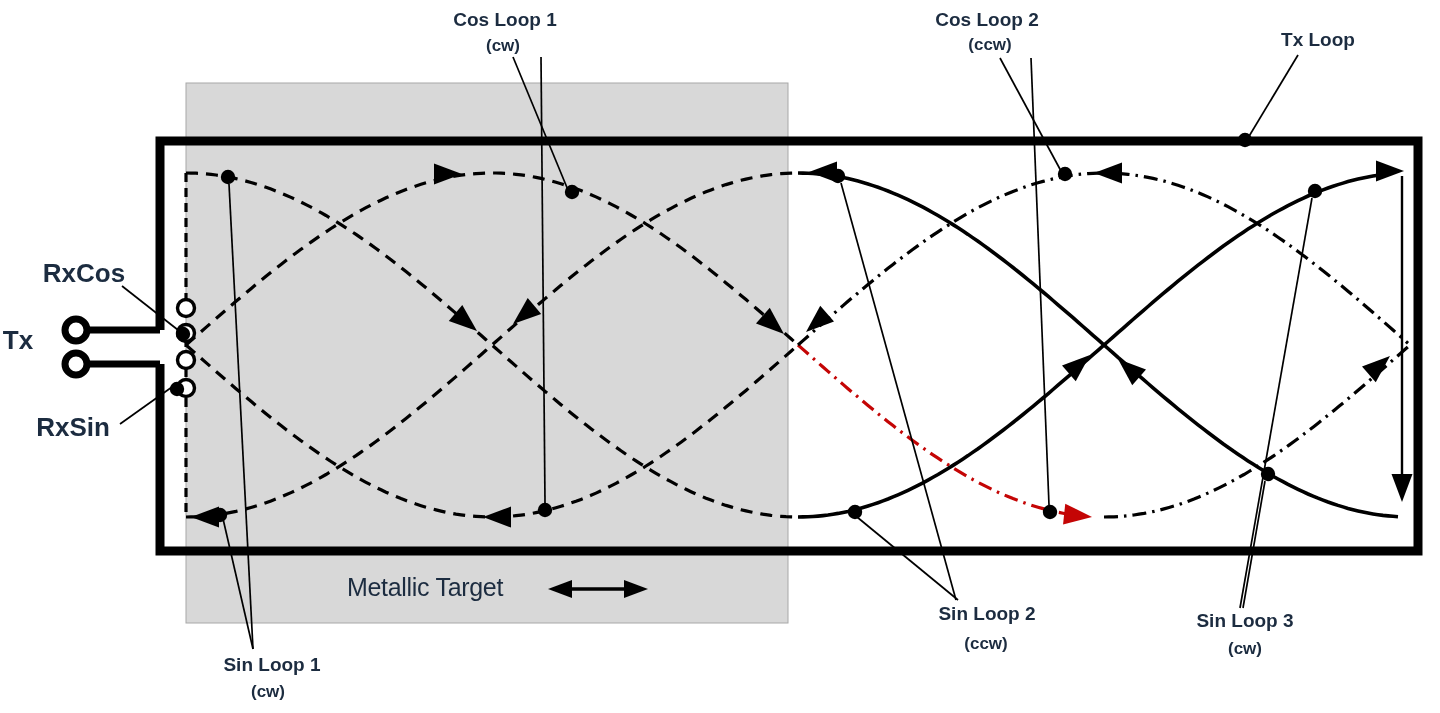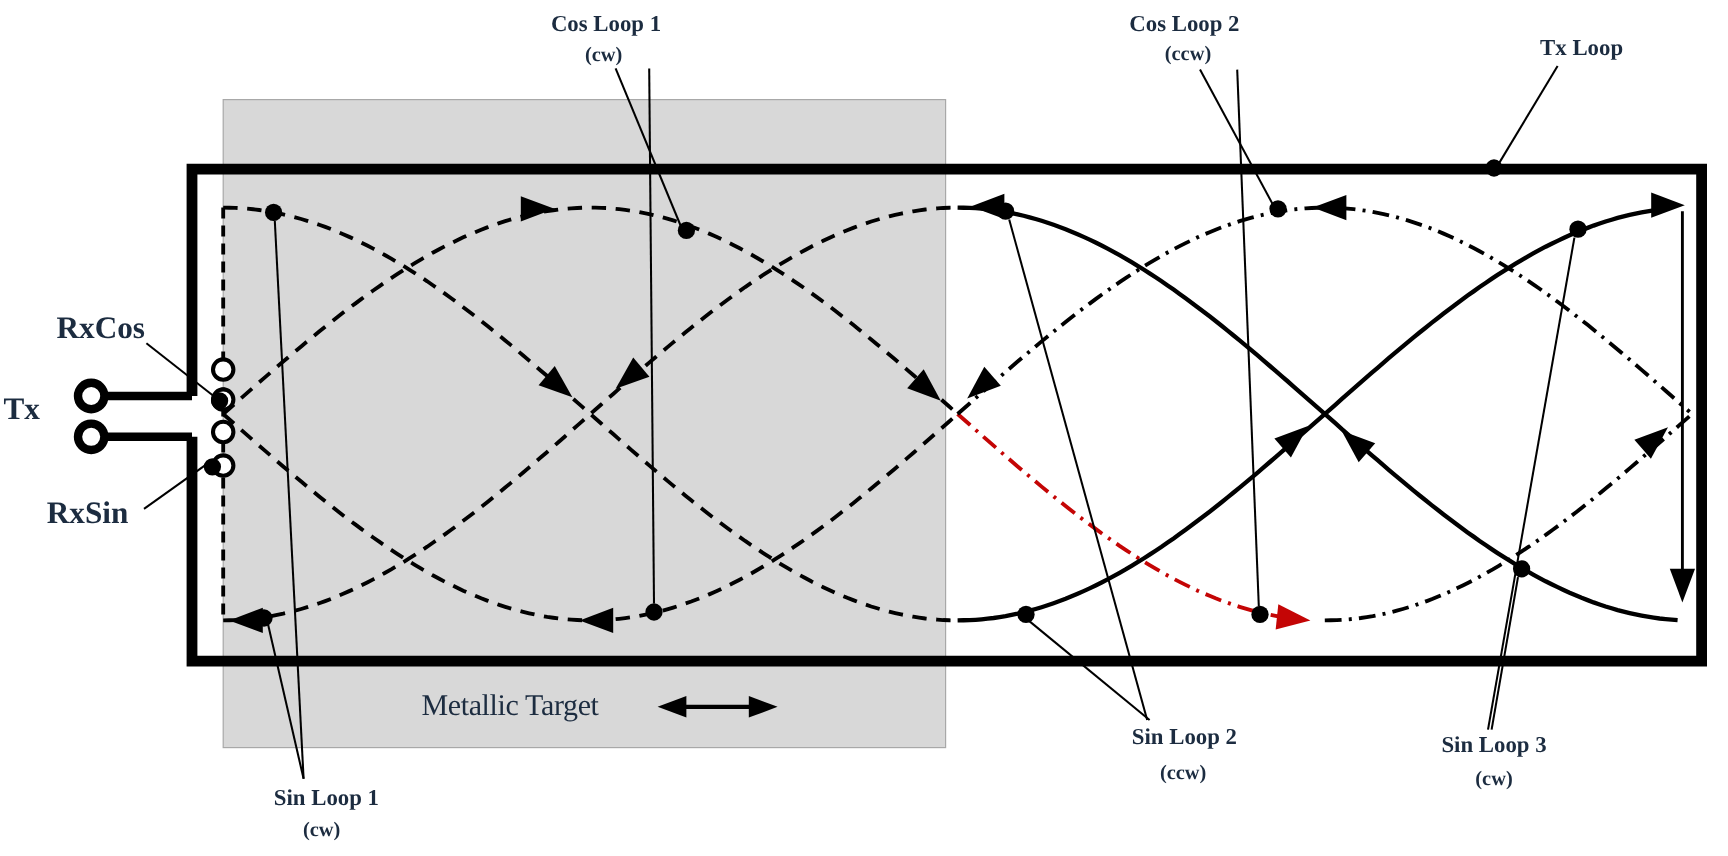--- a/index.html
+++ b/index.html
@@ -1,17 +1,17 @@
 <!DOCTYPE html>
 <html><head>
 <meta charset="utf-8">
 <style>
   html,body{margin:0;padding:0;background:#ffffff;}
   .stage{position:relative;width:1440px;height:713px;background:#ffffff;overflow:hidden;
-         font-family:Liberation Serif, serif;}
+         font-family:Liberation Sans, sans-serif;}
   svg{position:absolute;left:0;top:0;}
   text{fill:#1c2c40;}
   .loop-label{font-size:19px;font-weight:bold;}
   .loop-sub{font-size:17px;font-weight:bold;}
   .port-label{font-size:26px;font-weight:bold;}
   .target-label{font-size:25px;font-weight:normal;letter-spacing:-0.3px;}
 </style>
 </head>
 <body>
 

